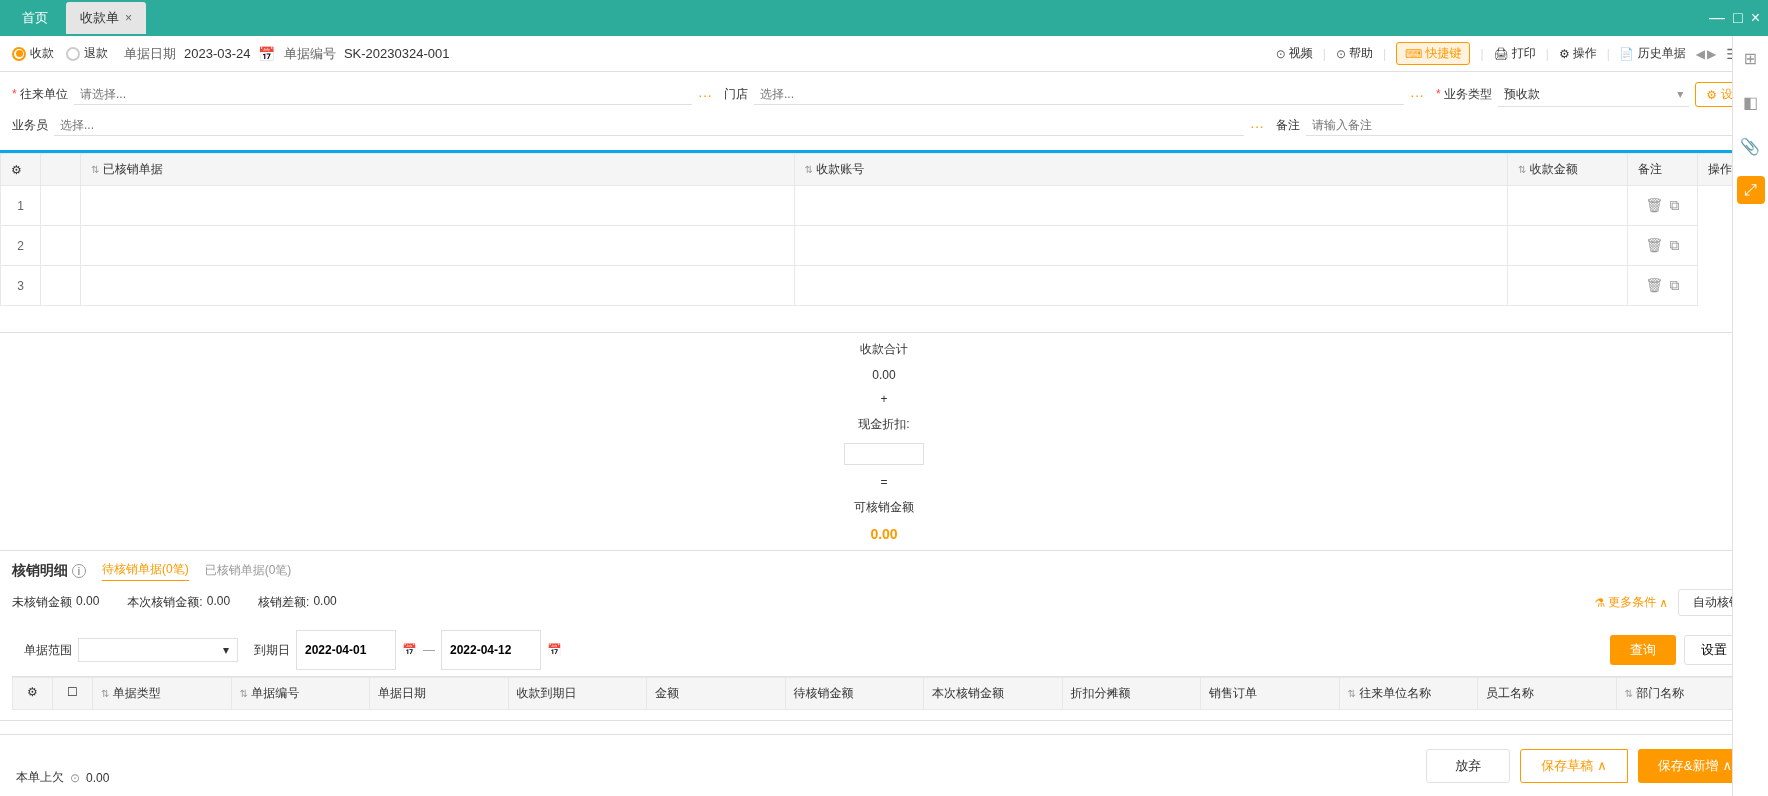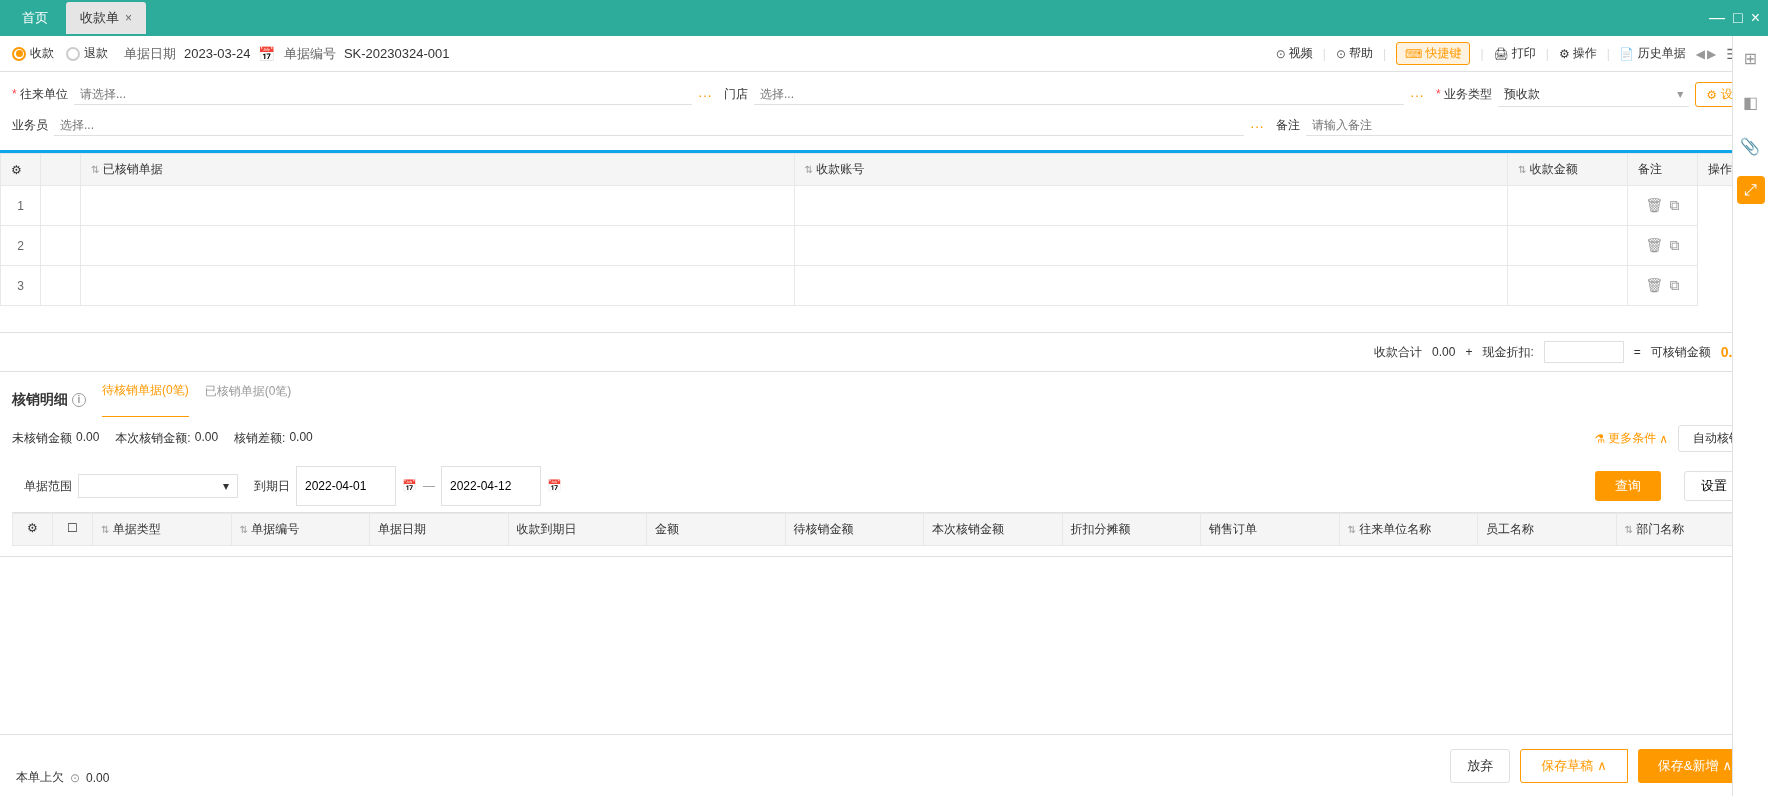--- a/index.html
+++ b/index.html
@@ -239,20 +239,21 @@
     .summary-row {
       display: flex;
       align-items: center;
       justify-content: flex-end;
       padding: 8px 20px;
       gap: 10px;
       font-size: 12px;
       color: #333;
       background: #fff;
       border-bottom: 1px solid #e0e0e0;
+      flex-direction: column;
     }
     .summary-orange { color: #f90; font-weight: bold; font-size: 14px; }
     .discount-input {
       border: 1px solid #e0e0e0;
       width: 80px;
       padding: 3px 6px;
       outline: none;
       font-size: 12px;
     }
 
@@ -285,27 +286,27 @@
       justify-content: center;
       font-size: 10px;
       color: #999;
       cursor: pointer;
     }
     .verify-tab {
       color: #f90;
       font-size: 12px;
       cursor: pointer;
       border-bottom: 1px solid #f90;
-      padding-bottom: 17px;
+      padding-bottom: 2px;
     }
     .verify-tab.inactive { color: #999; border-bottom: none; }
     .verify-stats {
       display: flex;
       align-items: center;
-      gap: 16px;
+      gap: 28px;
       font-size: 12px;
       color: #333;
       margin-bottom: 8px;
     }
     .verify-stats .stat-item { display: flex; gap: 4px; }
     .verify-stats .stat-val { color: #333; }
     .verify-right {
       margin-left: auto;
       display: flex;
       gap: 10px;
@@ -354,26 +355,27 @@
       align-items: center;
       justify-content: space-between;
       cursor: pointer;
     }
     .filter-input {
       border: 1px solid #e0e0e0;
       padding: 12px 8px;
       font-size: 12px;
       width: 100px;
       outline: none;
+      font-weight: bold;
     }
     .date-dash { color: #999; }
     .filter-right {
       margin-left: auto;
       display: flex;
-      gap: 23px;
+      gap: 8px;
     }
     .query-btn {
       background: #f90;
       color: #fff;
       border: none;
       padding: 5px 20px;
       border-radius: 3px;
       cursor: pointer;
       font-size: 13px;
     }
@@ -425,21 +427,21 @@
       cursor: pointer;
     }
     .bottom-actions {
       margin-left: auto;
       display: flex;
       gap: 10px;
     }
     .btn-abandon {
       background: #fff;
       border: 1px solid #e0e0e0;
-      padding: 7px 16px;
+      padding: 7px 28px;
       border-radius: 3px;
       cursor: pointer;
       font-size: 13px;
       color: #333;
     }
     .btn-save-draft {
       background: #fff;
       border: 1px solid #f90;
       color: #f90;
       padding: 7px 20px;

